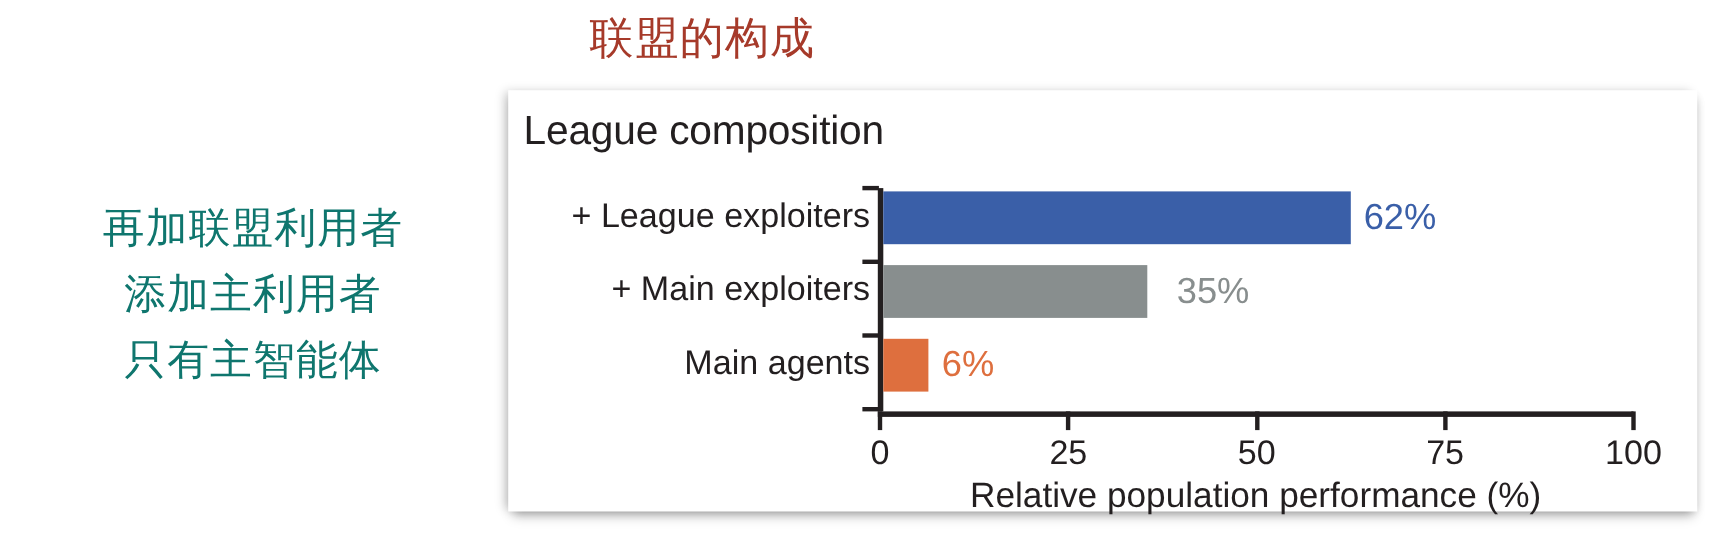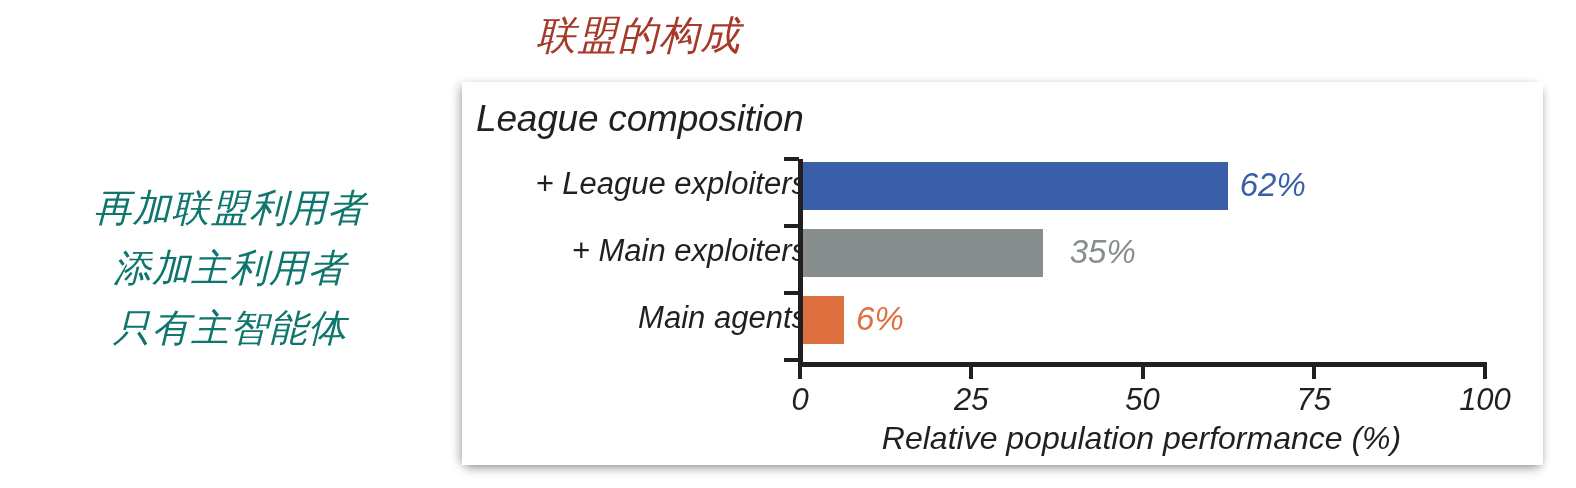--- a/index.html
+++ b/index.html
@@ -11,21 +11,20 @@
   body {
     font-family: "Liberation Sans", sans-serif;
     -webkit-font-smoothing: antialiased;
   }
   #slide {
     position: relative;
     width: 1576px;
     height: 488px;
     background: #ffffff;
     overflow: hidden;
-    font-style: italic;
   }
 
   
   .slide-heading {
     position: absolute;
     left: 536px;
     top: 11px;
     font-size: 40px;
     line-height: 1.22;
     color: #a63a2a;
@@ -67,24 +66,23 @@
     font-size: 37px;
     color: #231f20;
     letter-spacing: -0.2px;
     white-space: nowrap;
   }
 
   
   .plot {
     position: absolute;
     left: 0;
-    top: 4px;
+    top: 16px;
     width: 1081px;
     height: 383px;
-    padding-left: 16px;
   }
   .y-axis-line {
     position: absolute;
     left: 336px;
     top: 73px;
     width: 5px;
     height: 203px;
     background: #231f20;
   }
   .x-axis-line {

